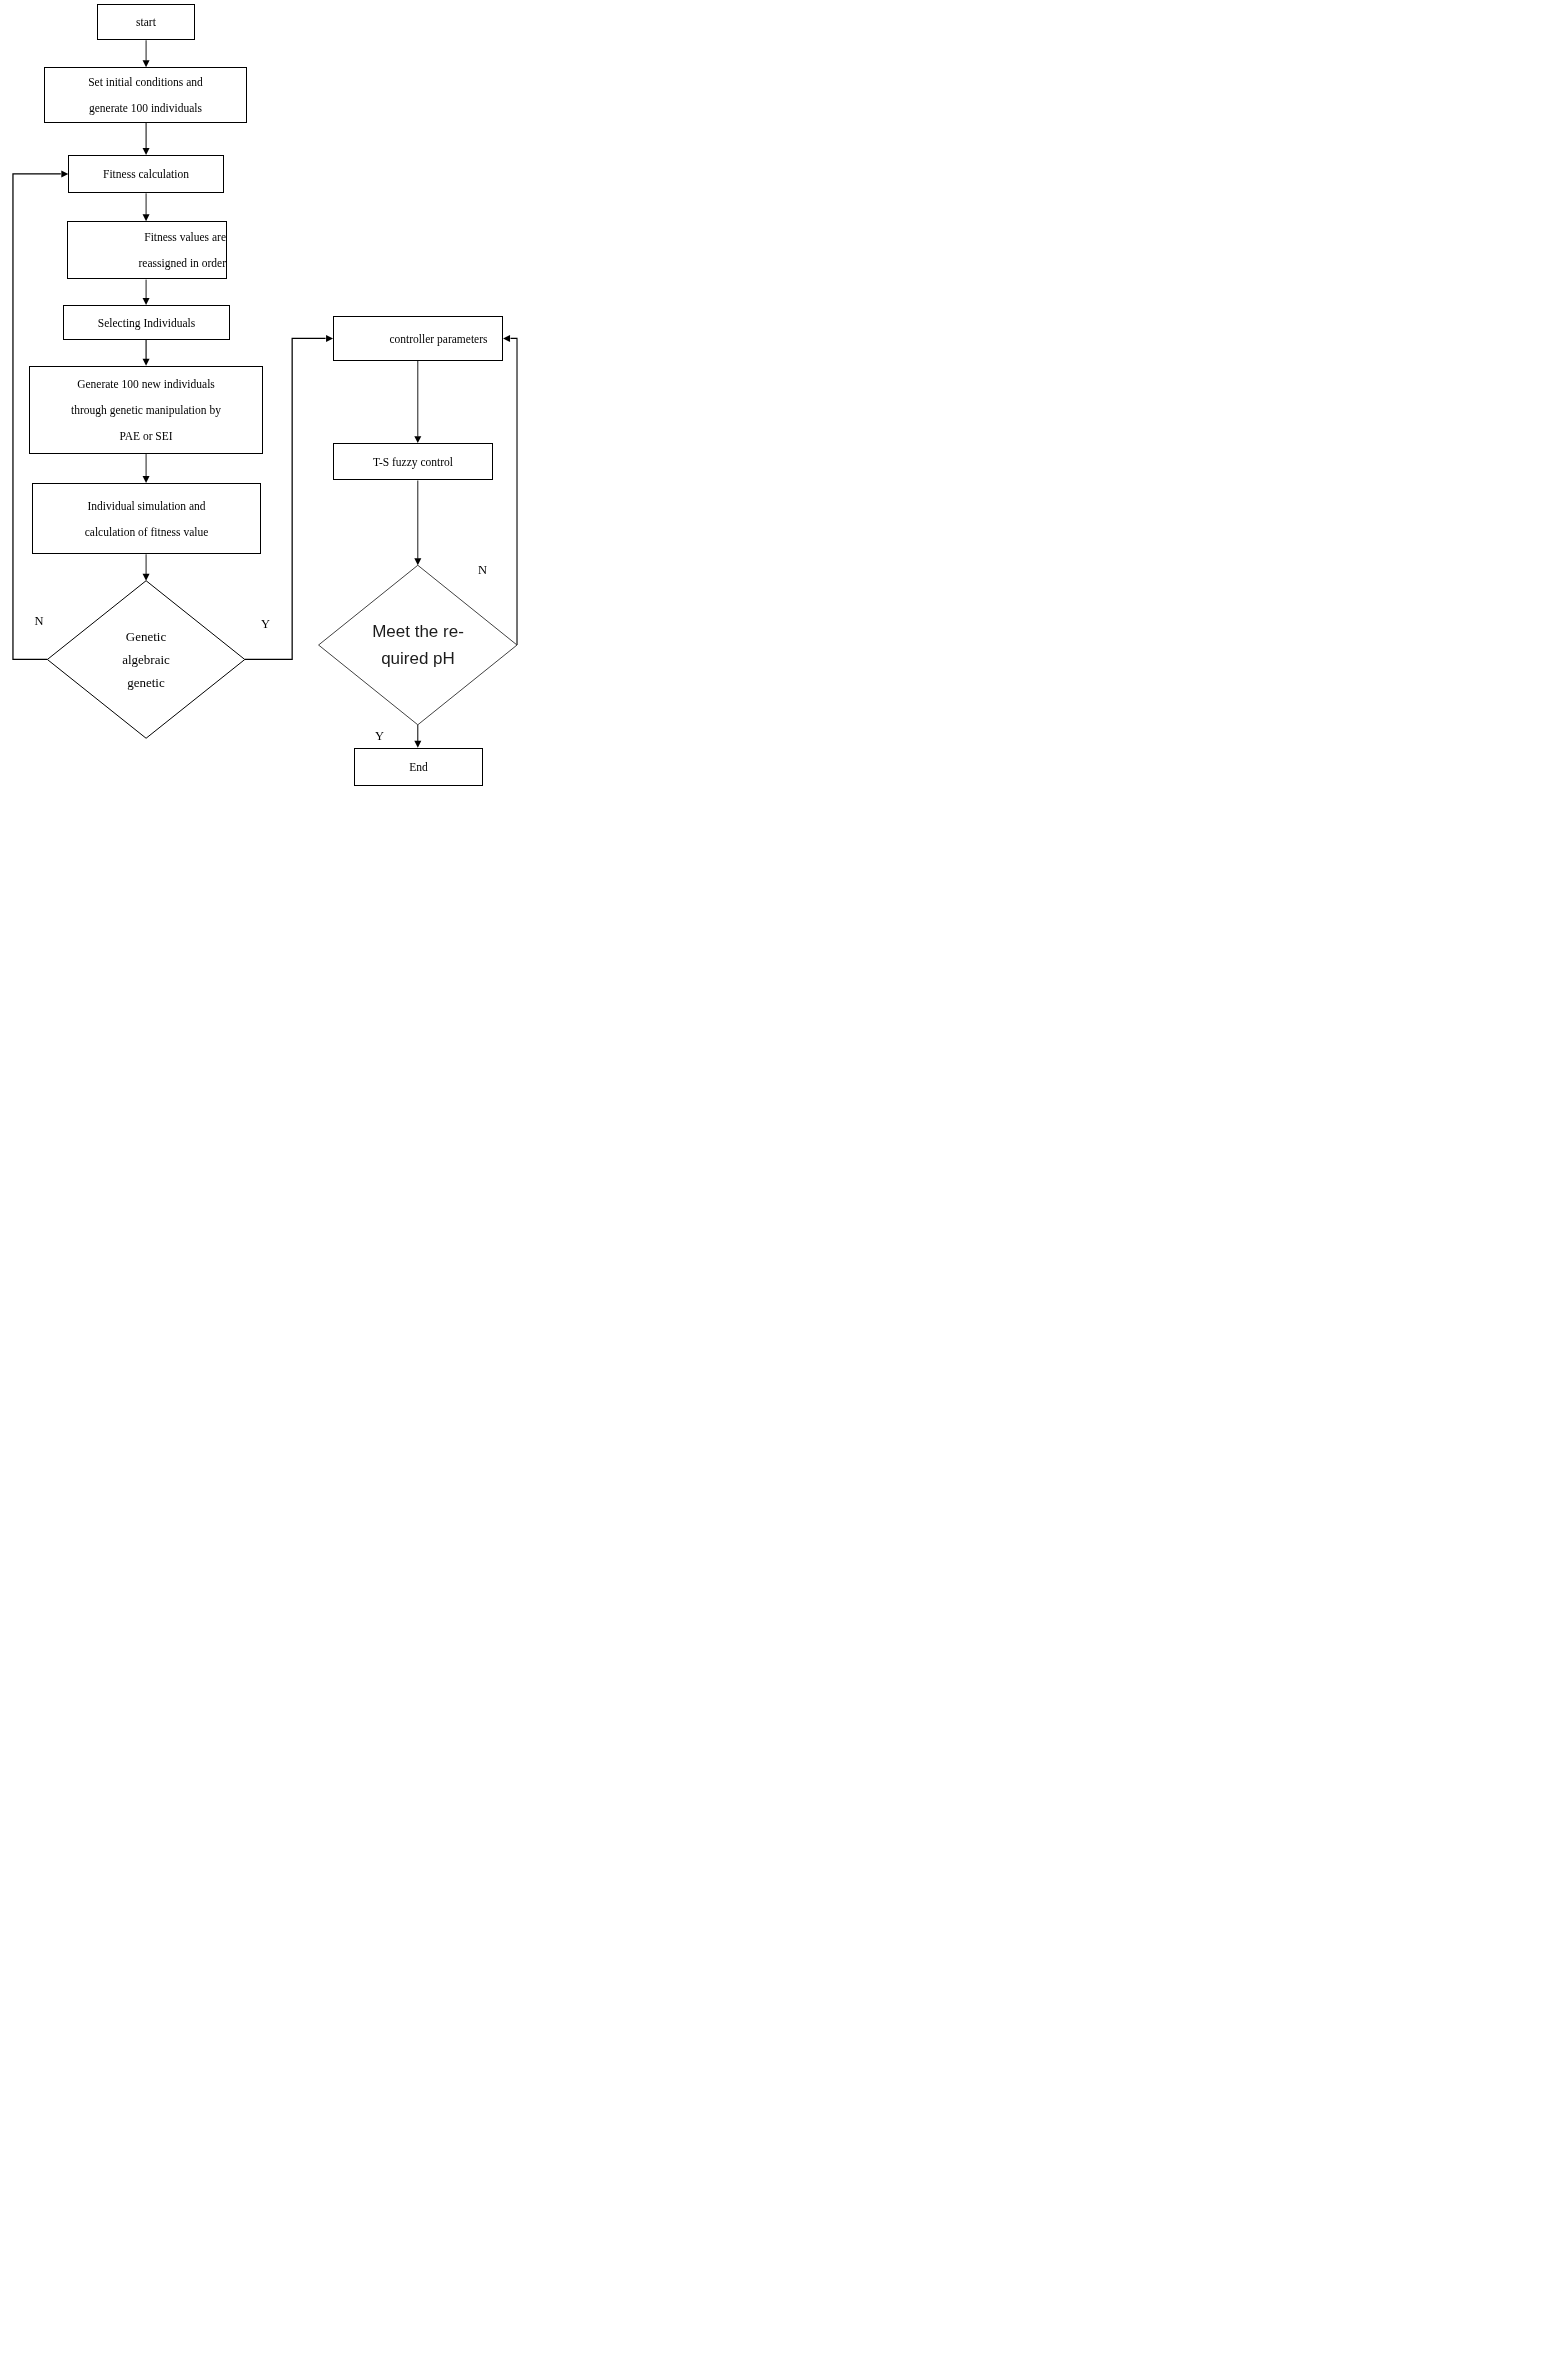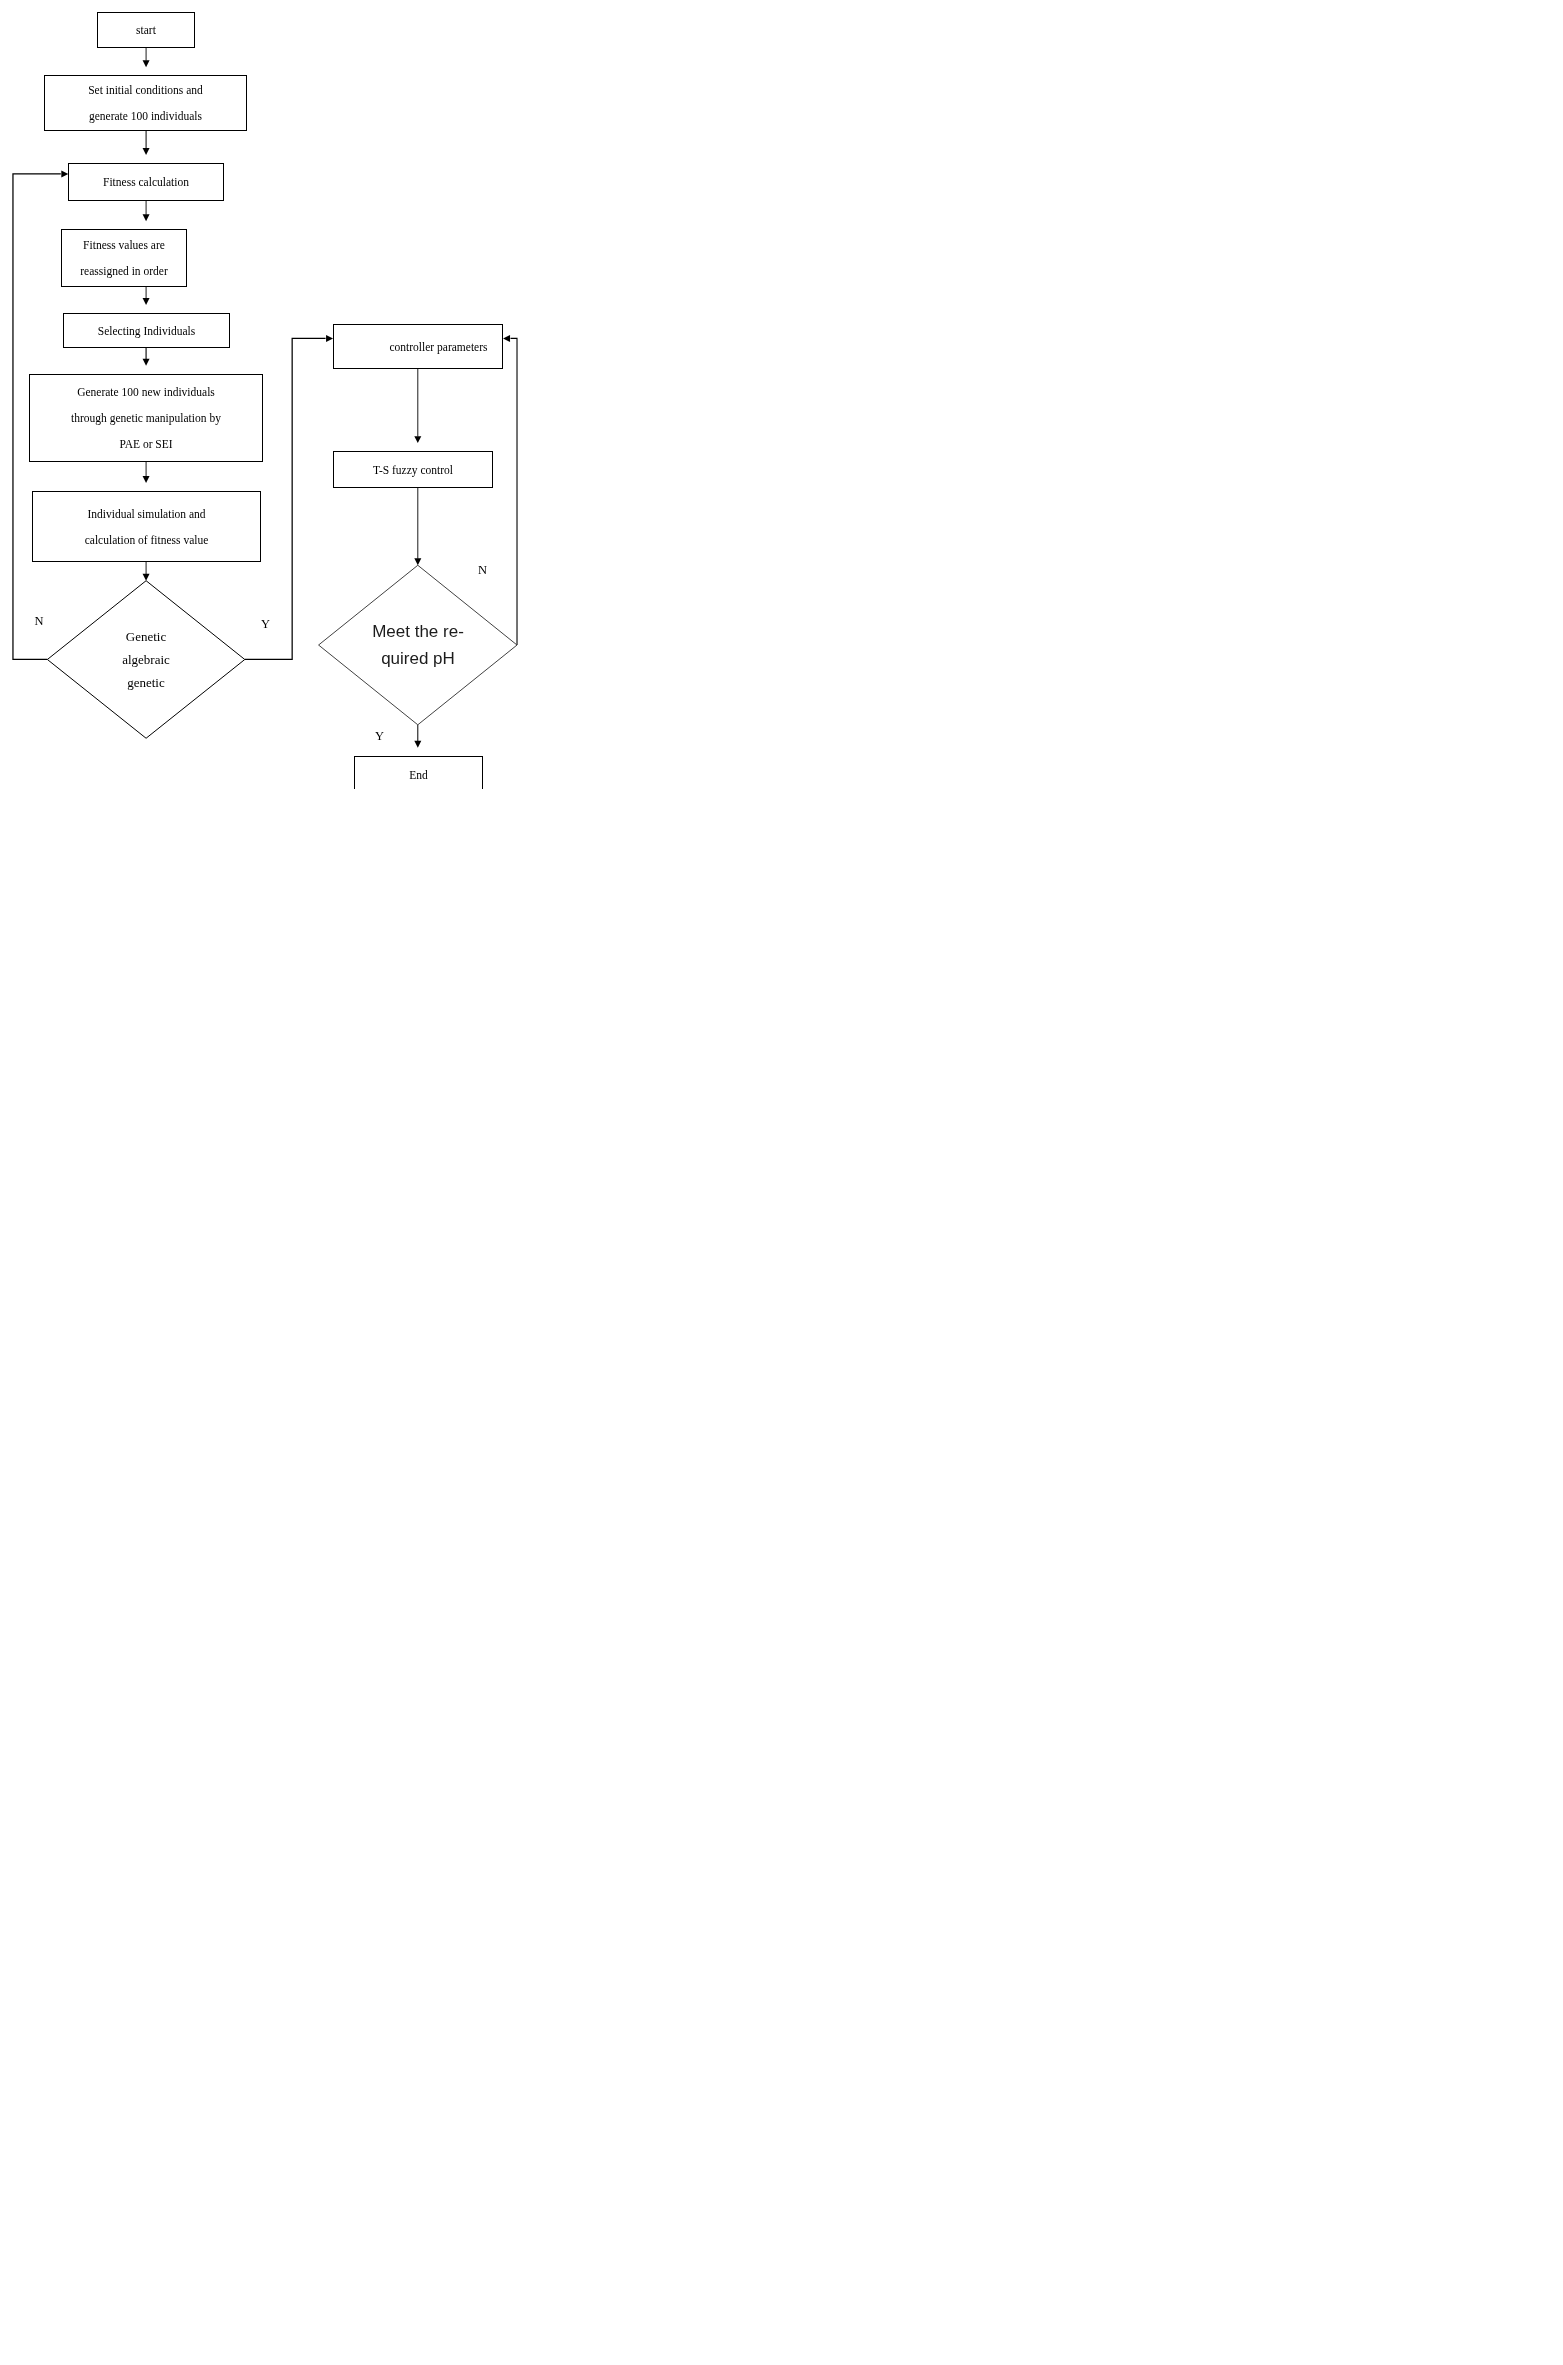--- a/index.html
+++ b/index.html
@@ -4,21 +4,21 @@
 <style>
   html,body{margin:0;padding:0;background:#ffffff;}
   #canvas{
     position:relative;width:521px;height:789px;background:#ffffff;
     font-family:"Liberation Serif", serif;color:#000;overflow:hidden;
   }
   #edges{position:absolute;left:0;top:0;z-index:0;}
   .box{
     position:absolute;z-index:1;background:#ffffff;border:1.5px solid #000;
     display:flex;flex-direction:column;align-items:center;justify-content:center;
-    text-align:center;font-size:11.5px;line-height:26px;box-sizing:border-box;margin-top:8px;
+    text-align:center;font-size:11.5px;line-height:26px;box-sizing:border-box;
   }
   .box .ln{white-space:nowrap;}
   .dtext{
     position:absolute;z-index:2;text-align:center;font-size:13px;
   }
   .dtext .ln{white-space:nowrap;}
   .serif-d{line-height:23px;}
   .sans-d{font-family:"Liberation Sans", sans-serif;line-height:27px;font-size:17px;color:#1c1c1c;}
   .branch{
     position:absolute;z-index:2;font-size:12.5px;width:25px;text-align:center;
@@ -98,21 +98,21 @@
 
   <div class="box" style="left:44px;top:67px;width:203px;height:56px;">
     <div class="ln">Set initial conditions and</div>
     <div class="ln">generate 100 individuals</div>
   </div>
 
   <div class="box" style="left:68px;top:155px;width:156px;height:38px;">
     <div class="ln">Fitness calculation</div>
   </div>
 
-  <div class="box" style="left:61px;top:221px;width:126px;height:58px;">
+  <div class="box" style="left:67px;top:221px;width:160px;height:58px;align-items:flex-end;">
     <div class="ln">Fitness values are</div>
     <div class="ln">reassigned in order</div>
   </div>
 
   <div class="box" style="left:63px;top:305px;width:167px;height:35px;">
     <div class="ln">Selecting Individuals</div>
   </div>
 
   <div class="box" style="left:29px;top:366px;width:234px;height:88px;">
     <div class="ln">Generate 100 new individuals</div>

